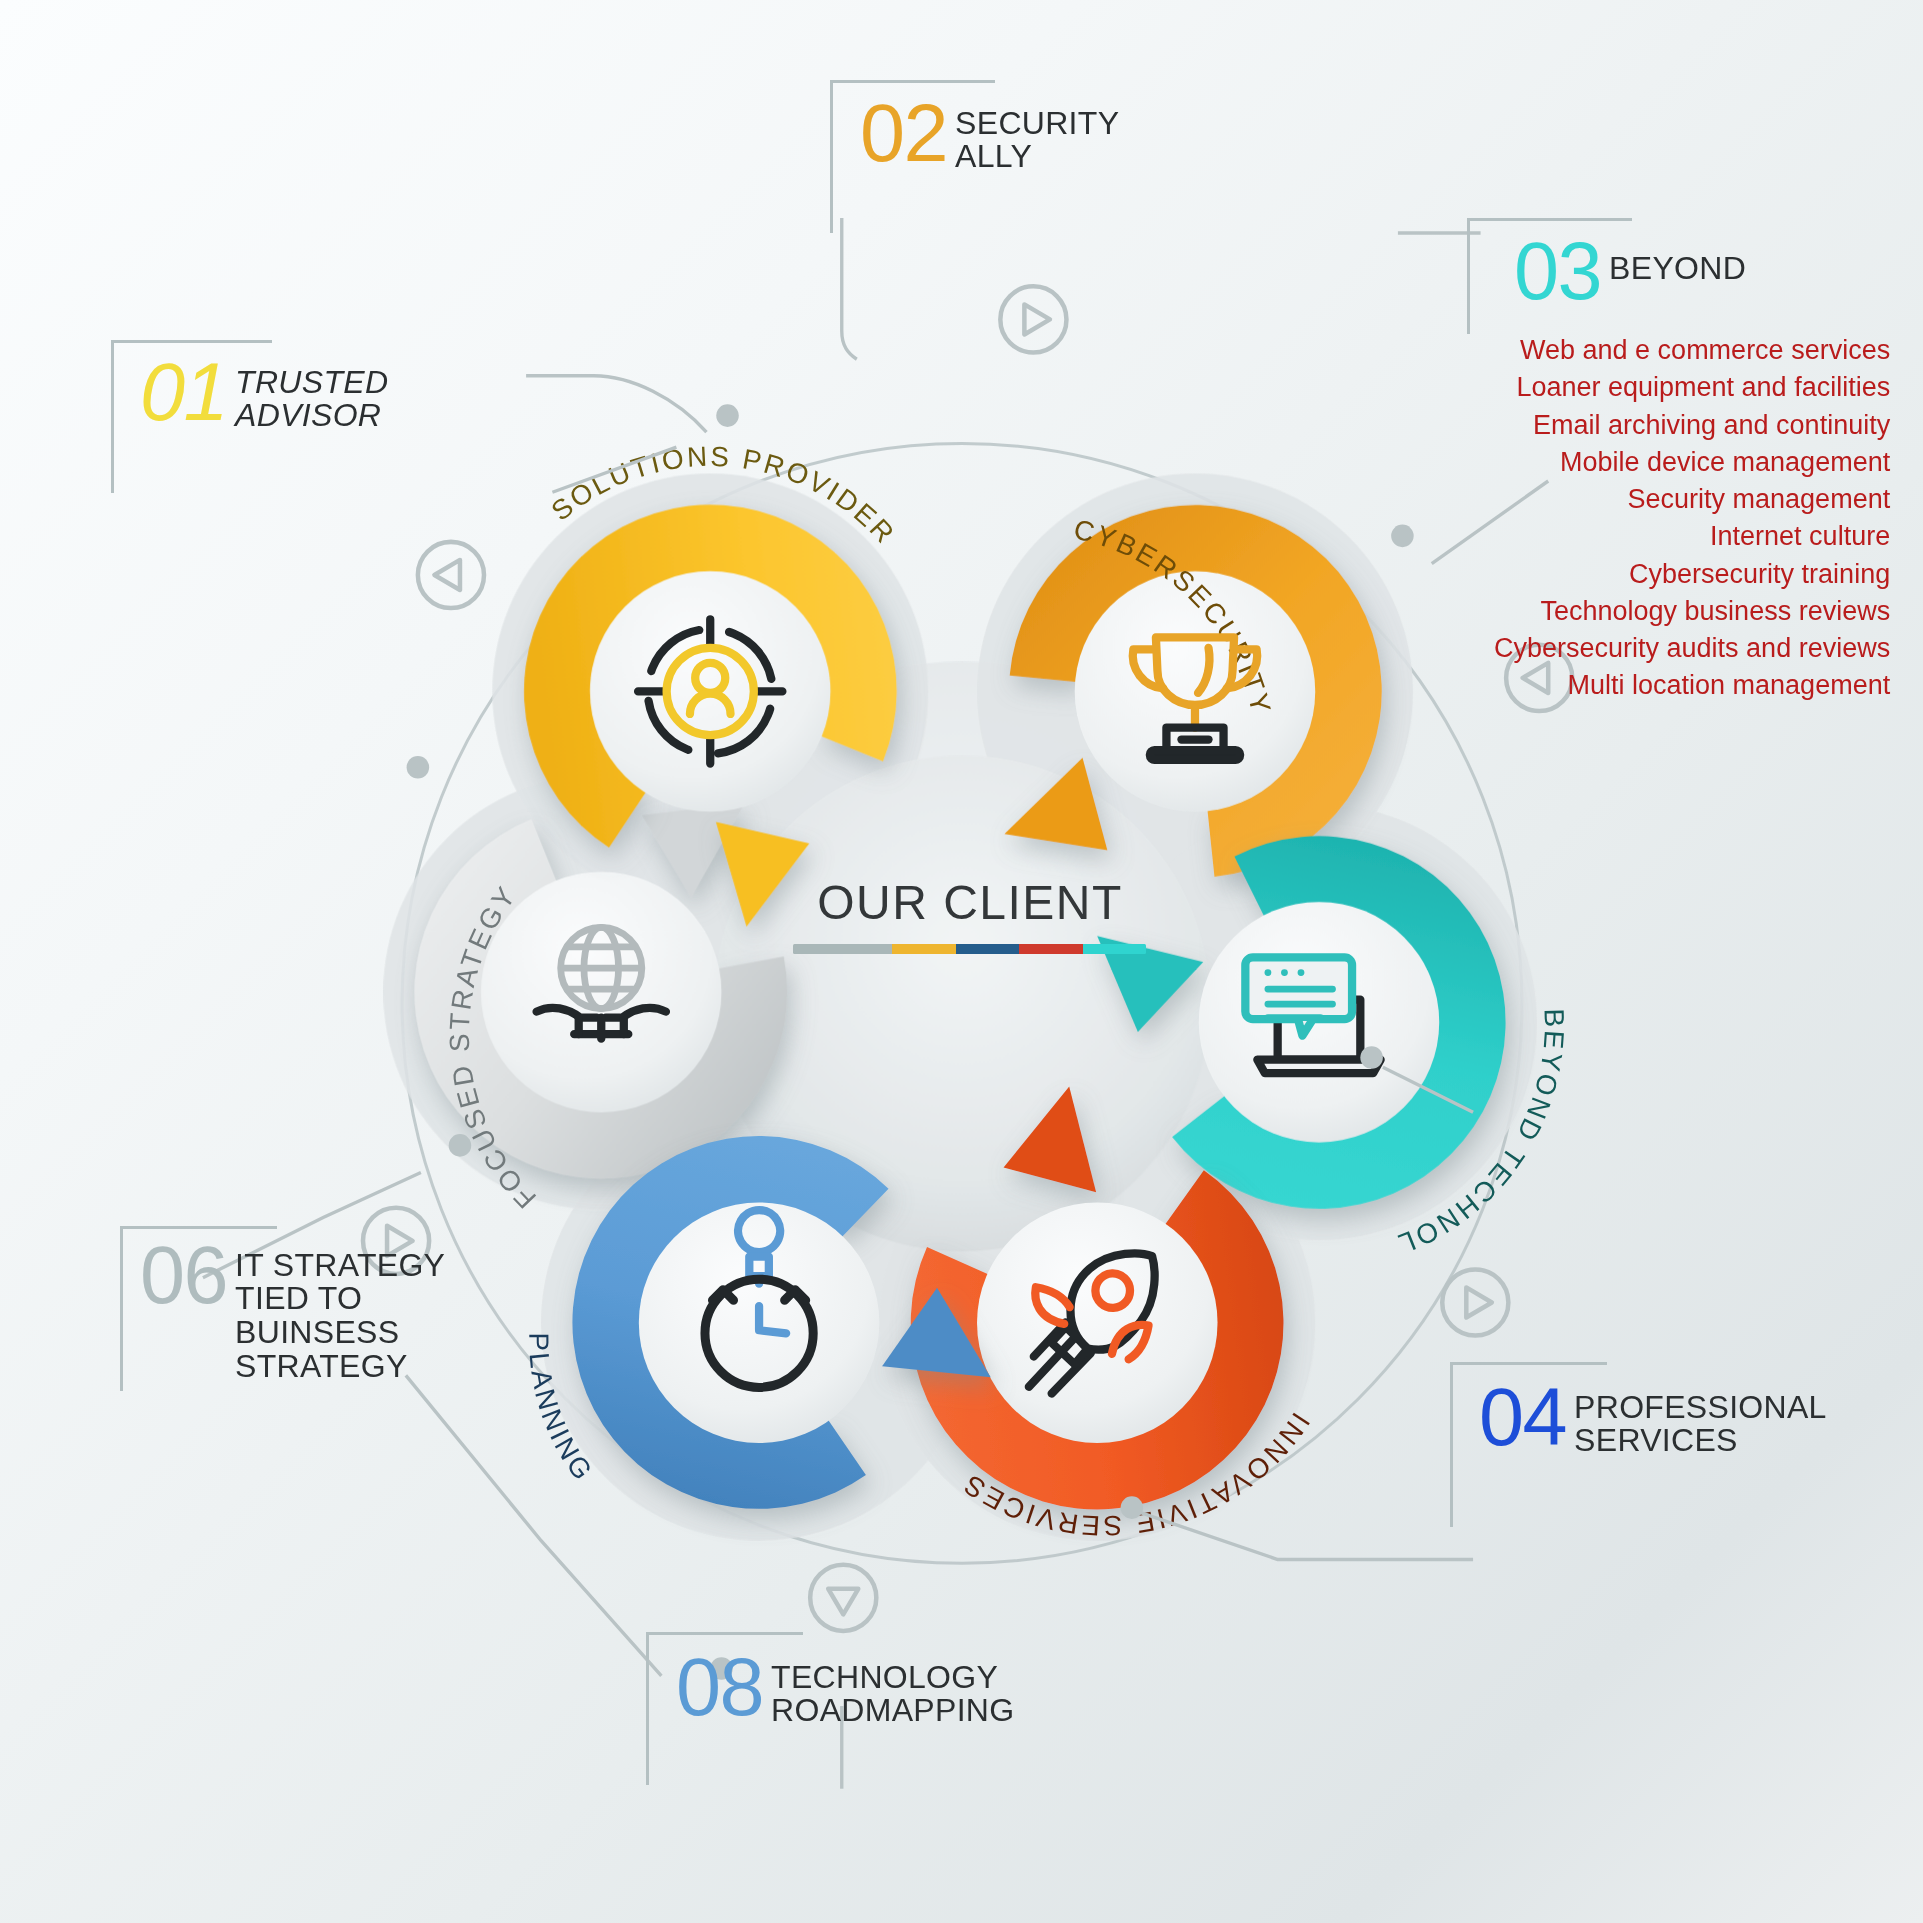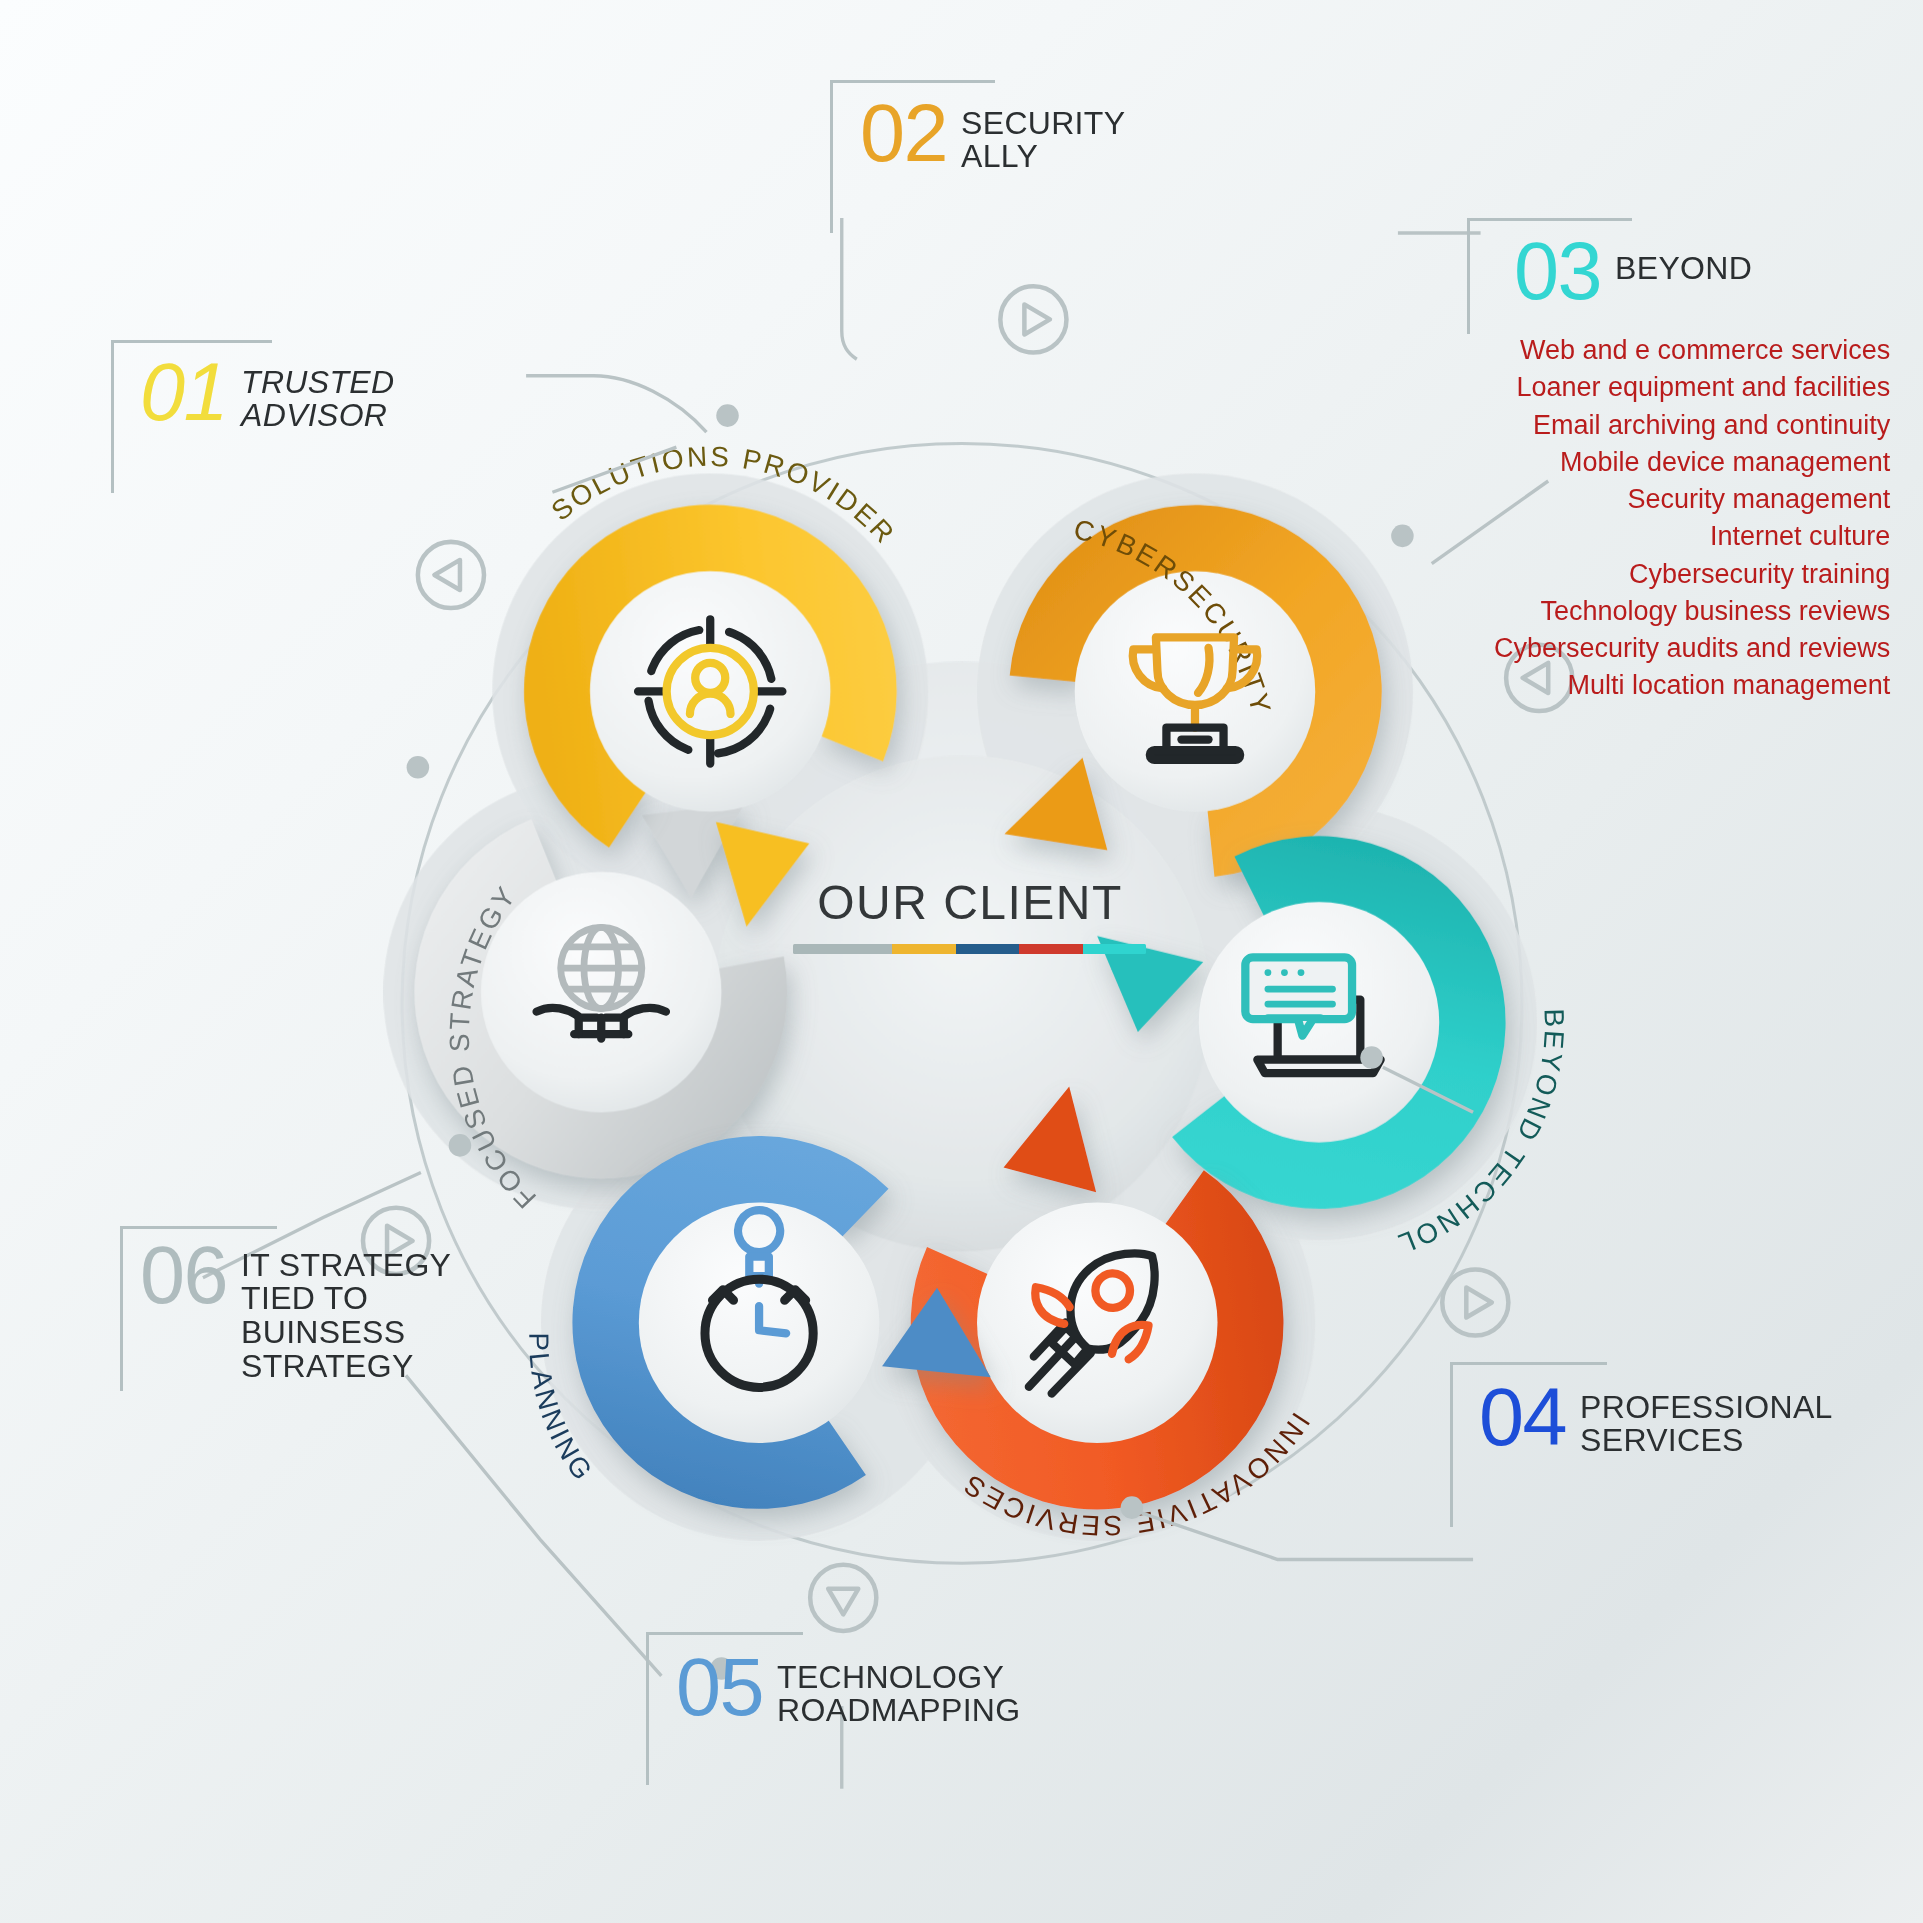--- a/index.html
+++ b/index.html
@@ -15,21 +15,21 @@
   
   .callout{position:absolute;}
   .callout .num{
     font-size:81px;line-height:0.92;font-weight:400;letter-spacing:-1.5px;
     font-family:"Liberation Sans", sans-serif;
   }
   .callout .ttl{
     font-size:32px;line-height:1.06;color:#2b2f31;letter-spacing:0.3px;
     white-space:pre-line;font-weight:400;
   }
-  .callout .row{display:flex;align-items:flex-start;gap:14px;}
+  .callout .row{display:flex;align-items:flex-start;gap:8px;}
 
   .bracket{position:absolute;border-left:3px solid #b4c0c2;border-top:3px solid #b4c0c2;}
 
   
   .detail-list{position:absolute;color:#b91c1c;font-size:27px;line-height:1.38;white-space:pre-line;text-align:right;}
   .detail-list.big{font-size:31px;line-height:1.42;}
 
   
   .center-wrap{position:absolute;left:782px;top:875px;width:376px;text-align:center;}
   .center-title{font-size:48px;letter-spacing:1.5px;color:#333739;font-weight:400;}
@@ -378,21 +378,21 @@
     <div class="row">
       <div class="num" style="color:#1d4ed8">04</div>
       <div class="ttl" style="padding-top:10.5px">PROFESSIONAL
 SERVICES</div>
     </div>
   </div>
 
   <div class="bracket" style="left:646px;top:1632px;width:154px;height:150px;"></div>
   <div class="callout" style="left:676px;top:1650px;">
     <div class="row">
-      <div class="num" style="color:#5b9bd5">05</div>
+      <div class="num" style="color:#5b9bd5">08</div>
       <div class="ttl" style="padding-top:10.5px">TECHNOLOGY
 ROADMAPPING</div>
     </div>
   </div>
 
   <div class="bracket" style="left:120px;top:1226px;width:154px;height:162px;"></div>
   <div class="callout" style="left:140px;top:1238px;">
     <div class="row">
       <div class="num" style="color:#afbcbe">06</div>
       <div class="ttl" style="padding-top:10.5px">IT STRATEGY

